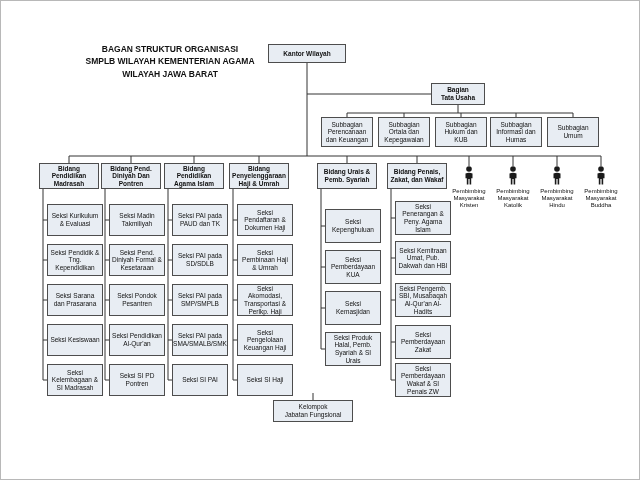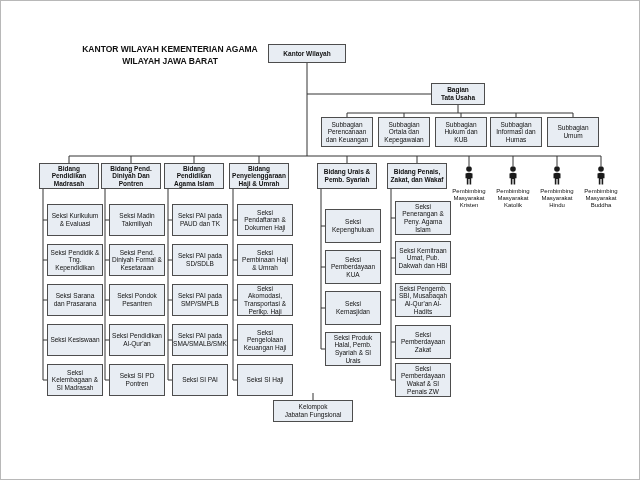--- a/index.html
+++ b/index.html
@@ -37,21 +37,22 @@
     <path fill="none" stroke="#333333" stroke-width="1" d="
       M42 188 V379 M42 219 H46 M42 259 H46 M42 299 H46 M42 339 H46 M42 379 H46
       M104 188 V379 M104 219 H108 M104 259 H108 M104 299 H108 M104 339 H108 M104 379 H108
       M167 188 V379 M167 219 H171 M167 259 H171 M167 299 H171 M167 339 H171 M167 379 H171
       M232 188 V379 M232 219 H236 M232 259 H236 M232 299 H236 M232 339 H236 M232 379 H236
       M320 188 V348 M320 225 H324 M320 266 H324 M320 307 H324 M320 348 H324
       M390 188 V379 M390 217 H394 M390 257 H394 M390 299 H394 M390 341 H394 M390 379 H394"></path>
   </svg>
 
   <div class="title">
-    <div>KANTOR WILAYAH KEMENTERIAN AGAMA</div>
+    <div>BAGAN STRUKTUR ORGANISASI</div>
+    <div>SMPLB WILAYAH KEMENTERIAN AGAMA</div>
     <div>WILAYAH JAWA BARAT</div>
   </div>
 
   <div class="box bold" style="left:267px;top:43px;width:78px;height:19px;">Kantor Wilayah</div>
 
   <div class="box bold" style="left:430px;top:82px;width:54px;height:22px;">
     <div>Bagian</div>
     <div>Tata Usaha</div>
   </div>
 

